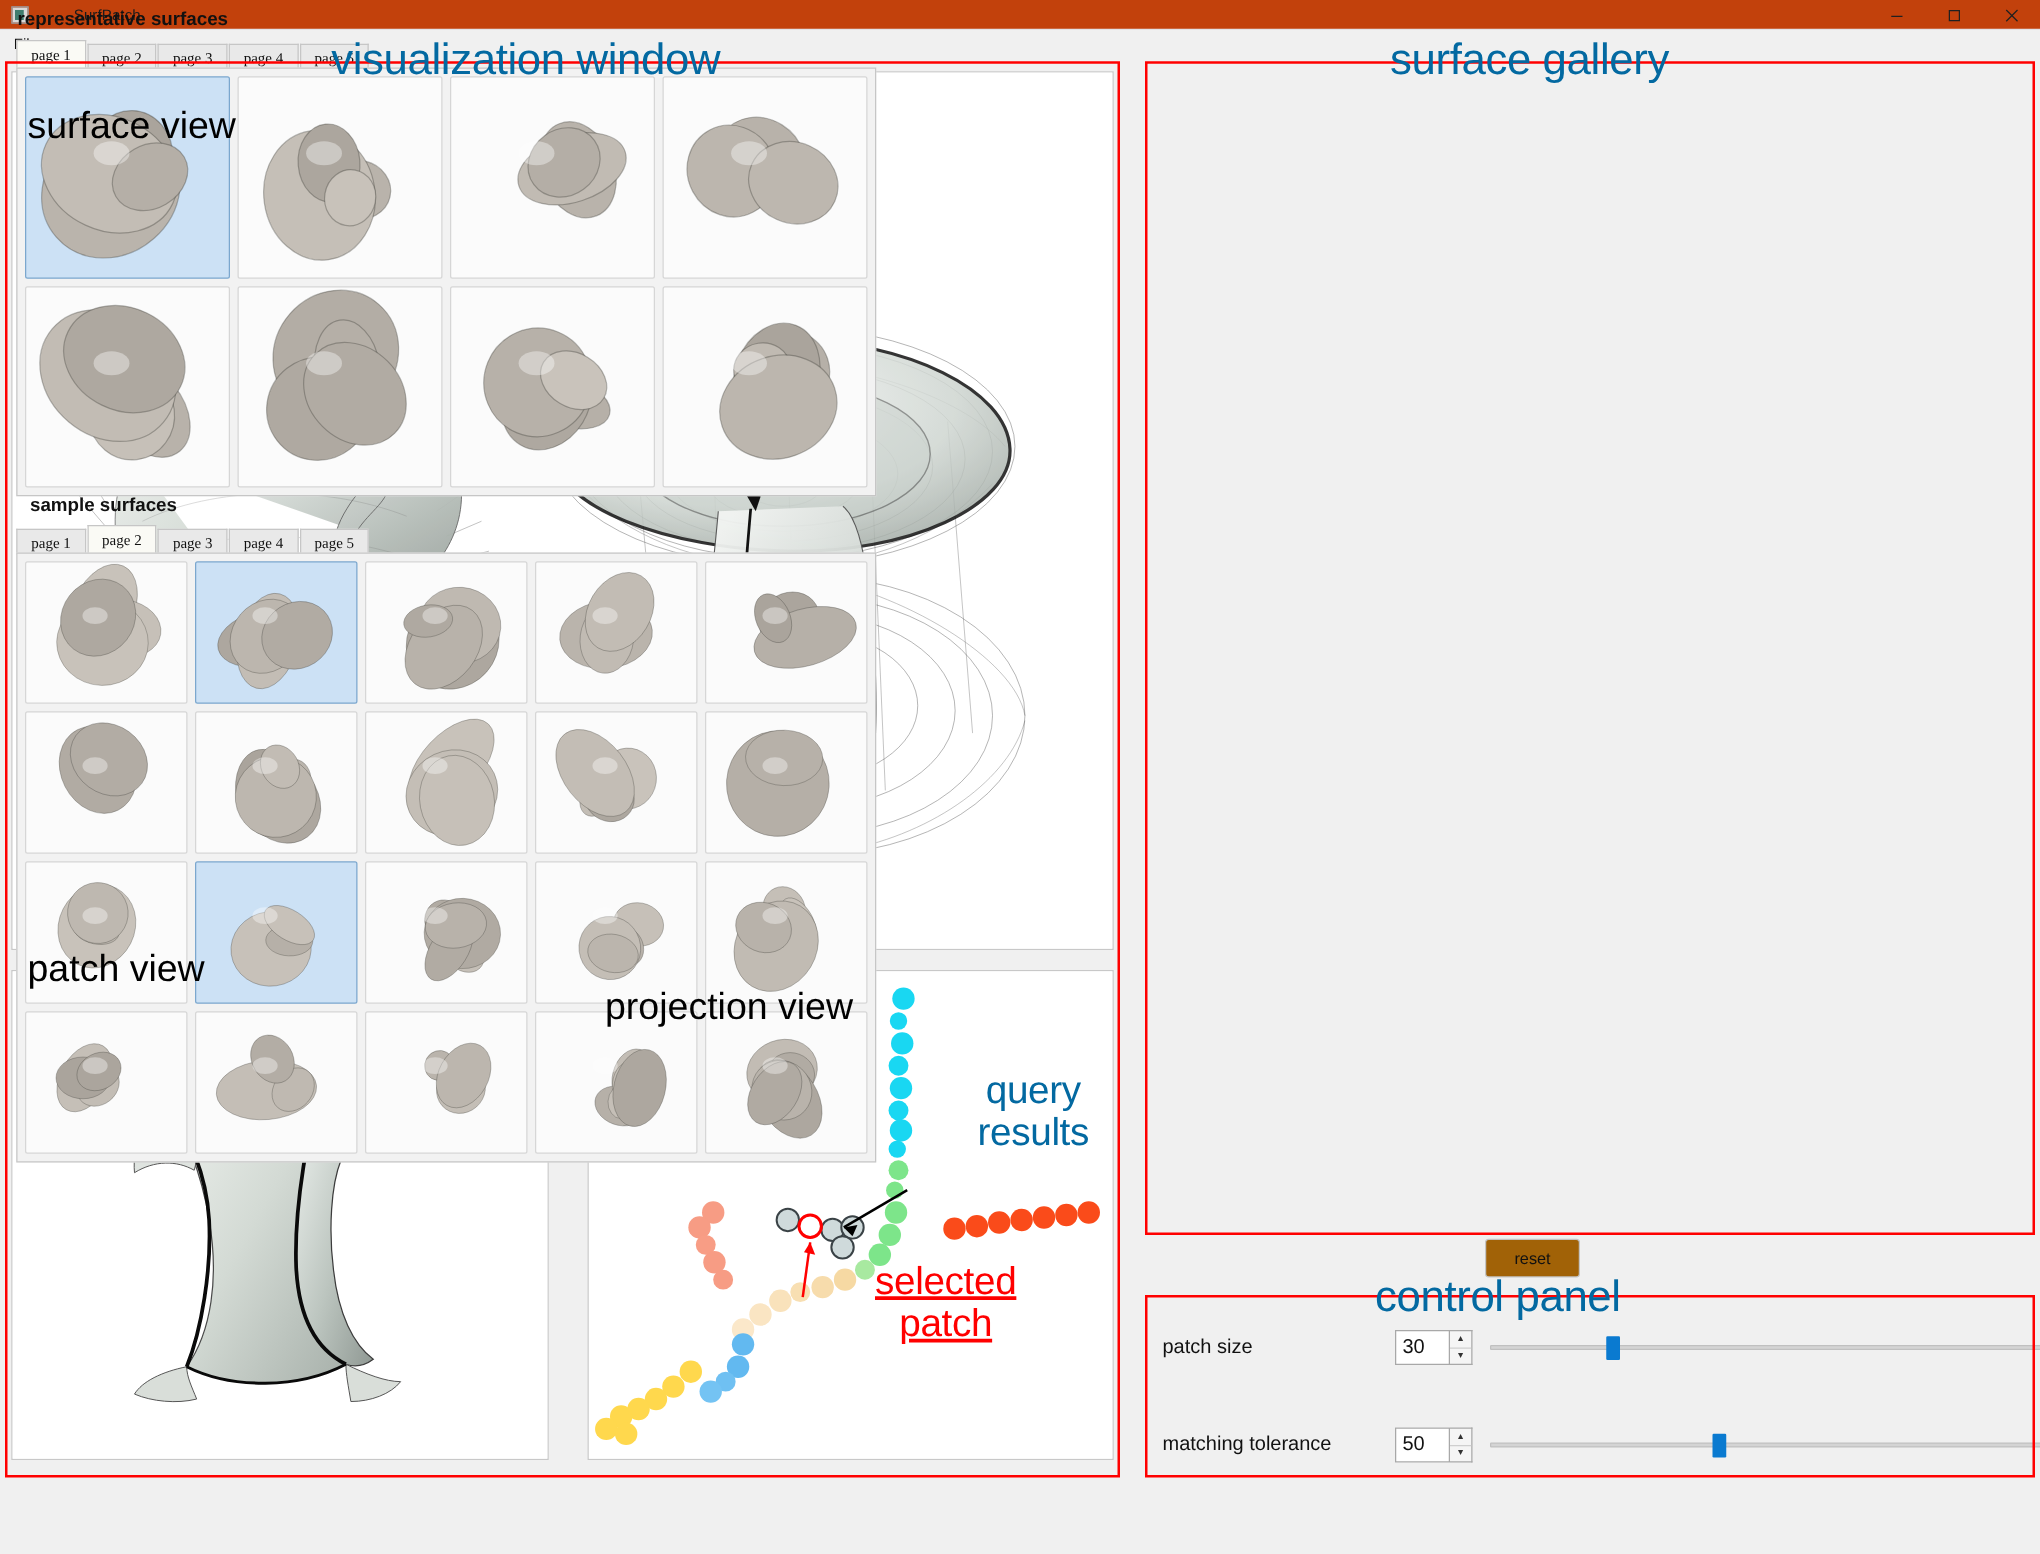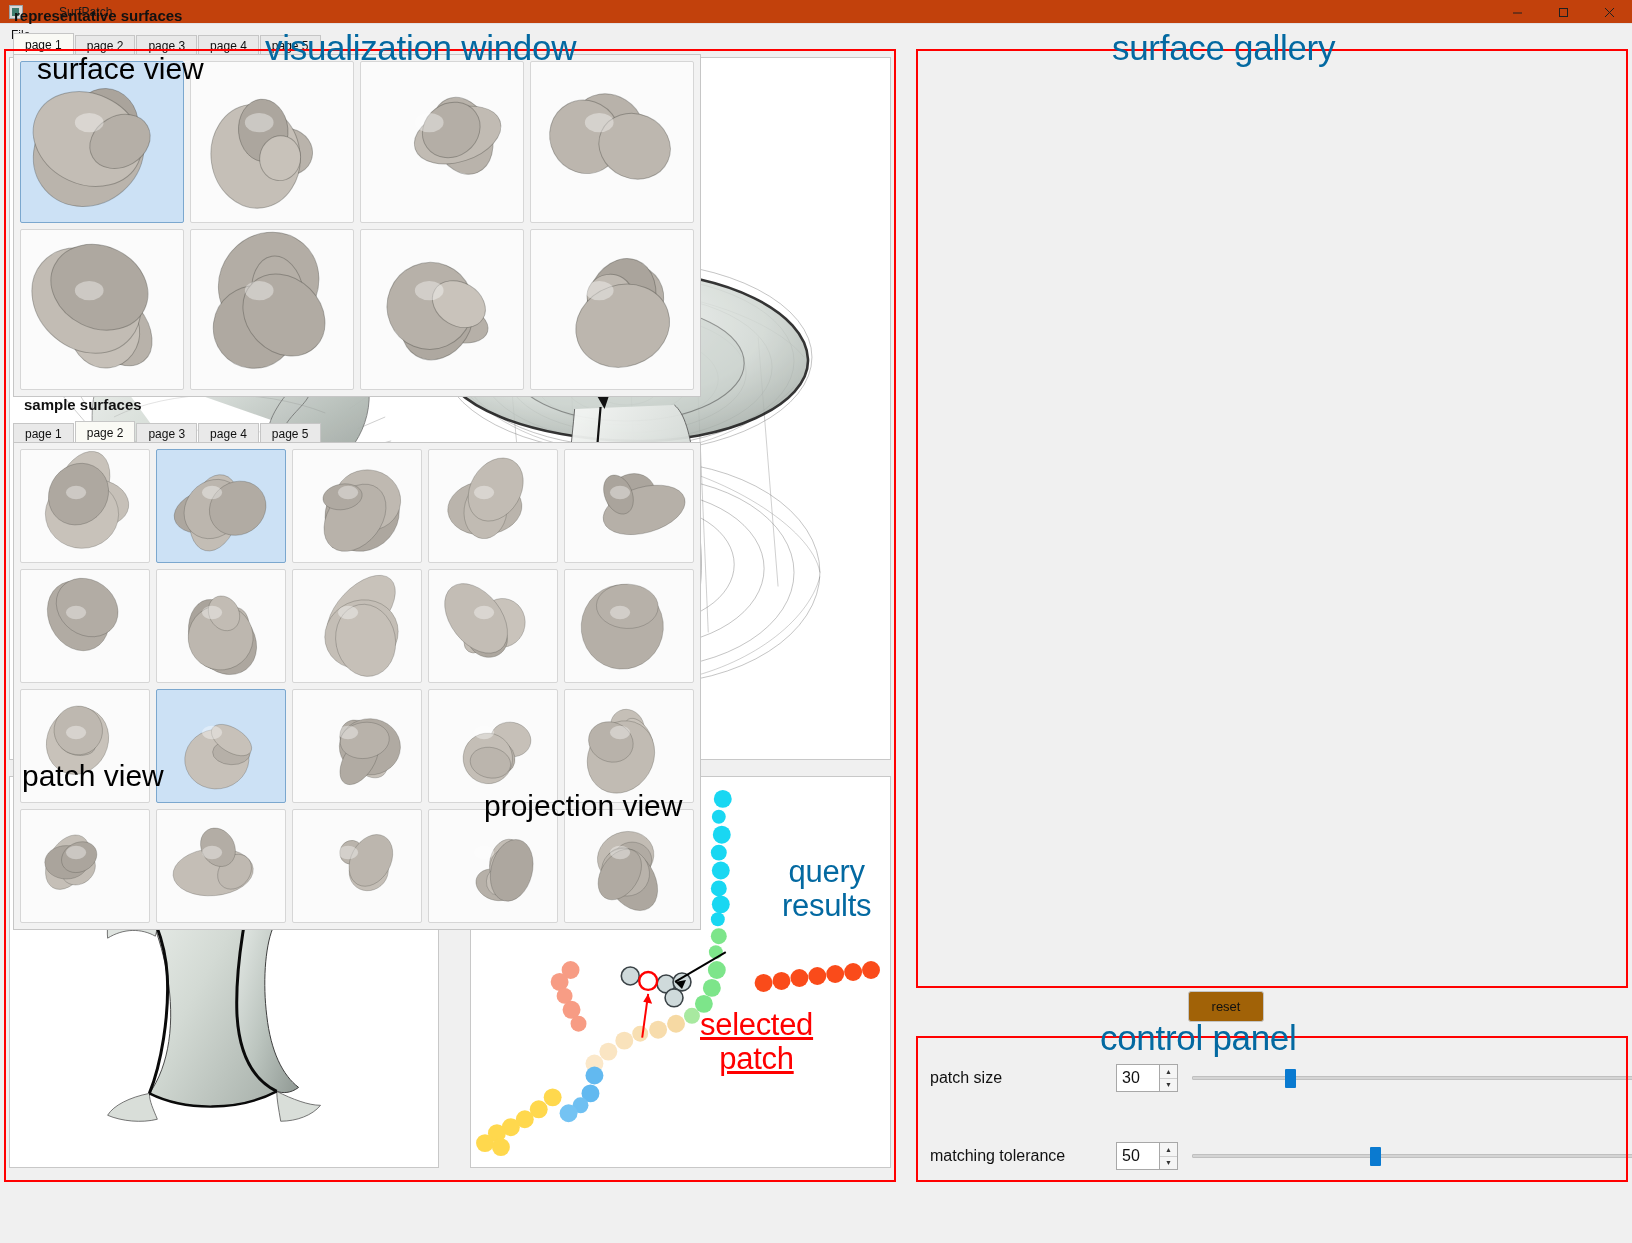--- a/index.html
+++ b/index.html
@@ -71,21 +71,21 @@
   #vizwin { left: 4px; top: 49px; width: 892px; height: 1133px; background: #f0f0f0; }
 
   #surface-view { left: 9px; top: 57px; width: 882px; height: 703px; }
   #patch-view   { left: 9px; top: 776px; width: 430px; height: 392px; }
   #proj-view    { left: 470px; top: 776px; width: 421px; height: 392px; }
 
   
   #gallery { left: 916px; top: 49px; width: 712px; height: 939px; background: #f0f0f0;}
   .section-title { font-size: 15px; font-weight: bold; color: #111; }
 
-  .tabrow { display: flex; align-items: flex-start; height: 21px; }
+  .tabrow { display: flex; align-items: center; height: 21px; font-family: Liberation Serif, serif; }
   .tab {
     font-size: 12px; color: #111;
     padding: 3px 11px 3px 11px;
     border: 1px solid #c6c6c6;
     border-bottom: none;
     background: #e9e9e9;
     margin-right: 1px;
     position: relative; top: 2px;
     line-height: 14px;
   }
@@ -253,21 +253,21 @@
       <path d="M432 300 C 450 244, 538 212, 626 214 C 716 216, 798 254, 800 302
                C 802 348, 718 386, 622 384 C 528 382, 432 350, 432 300 Z" fill="url(#sg3)" stroke="#111" stroke-width="2.6" opacity="0.85"></path>
       <ellipse cx="618" cy="306" rx="118" ry="58" fill="#c8d0cb" opacity="0.45" stroke="#333" stroke-width="1.1"></ellipse>
       <path d="M566 352 C 560 420, 548 498, 560 560 C 572 616, 640 632, 672 600
                C 700 572, 694 480, 686 410 C 682 376, 676 356, 666 348" fill="url(#sg2)" stroke="#555" stroke-width="0.9" opacity="0.95"></path>
       <path d="M592 350 C 586 420, 578 500, 592 556" fill="none" stroke="#111" stroke-width="2.2"></path>
       <path d="M596 352 l-8 -14 l12 2 z" fill="#111"></path>
       <path d="M456 390 C 470 402, 492 410, 512 410" fill="none" stroke="#111" stroke-width="2.2"></path>
     </svg>
   </div>
-  <div class="panel-label" style="left:22px; top:52px;margin-left:15px;">surface view</div>
+  <div class="panel-label" style="left:22px; top:84px;">surface view</div>
 
   <div class="panel" id="patch-view">
     <svg viewBox="0 0 430 392" style="position:absolute;left:0;top:0;width:100%;height:100%;">
       <defs>
         <linearGradient id="pg1" x1="0" y1="0" x2="1" y2="1">
           <stop offset="0%" stop-color="#f2f5f2"></stop>
             <stop offset="50%" stop-color="#d3dad4"></stop>
             <stop offset="100%" stop-color="#a7b0aa"></stop>
         </linearGradient>
         <linearGradient id="pg2" x1="0.1" y1="0" x2="1" y2="0.8">

